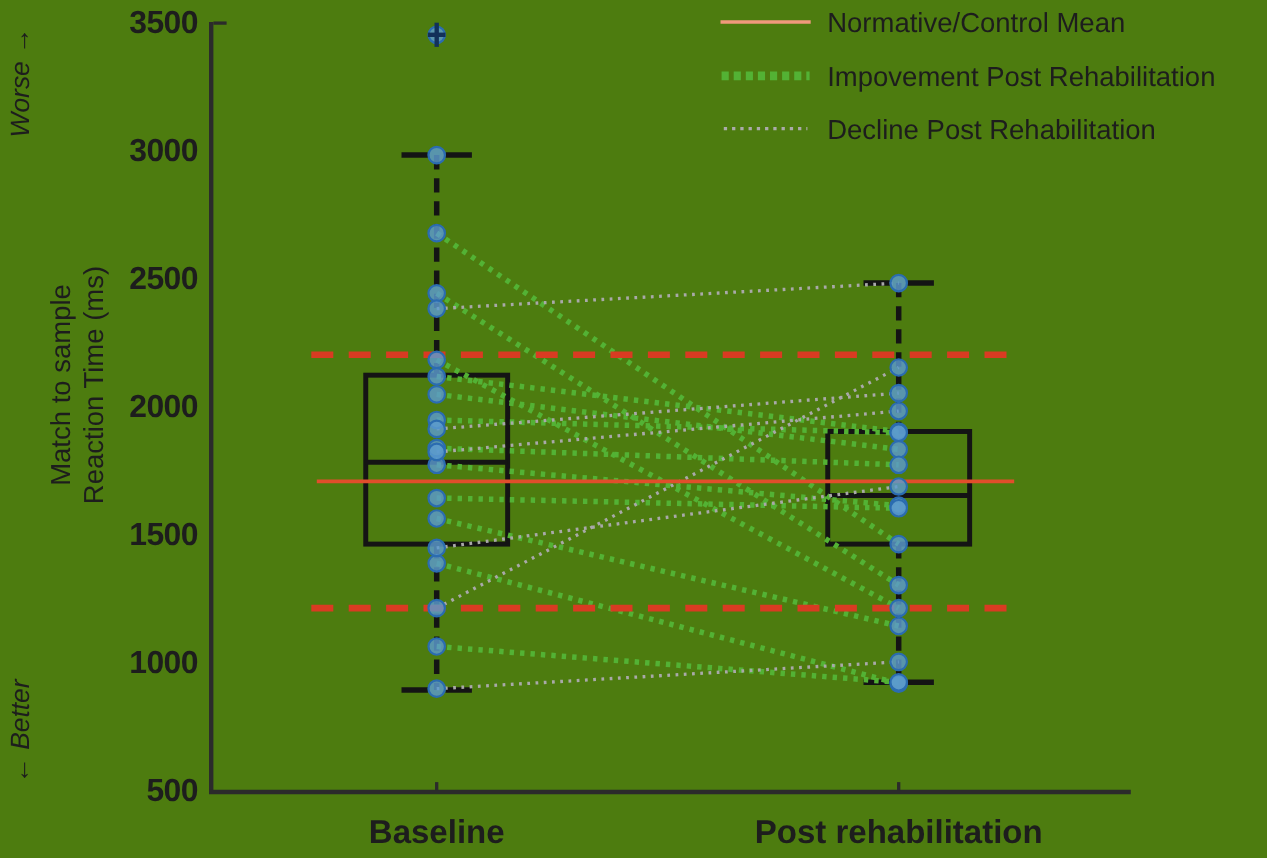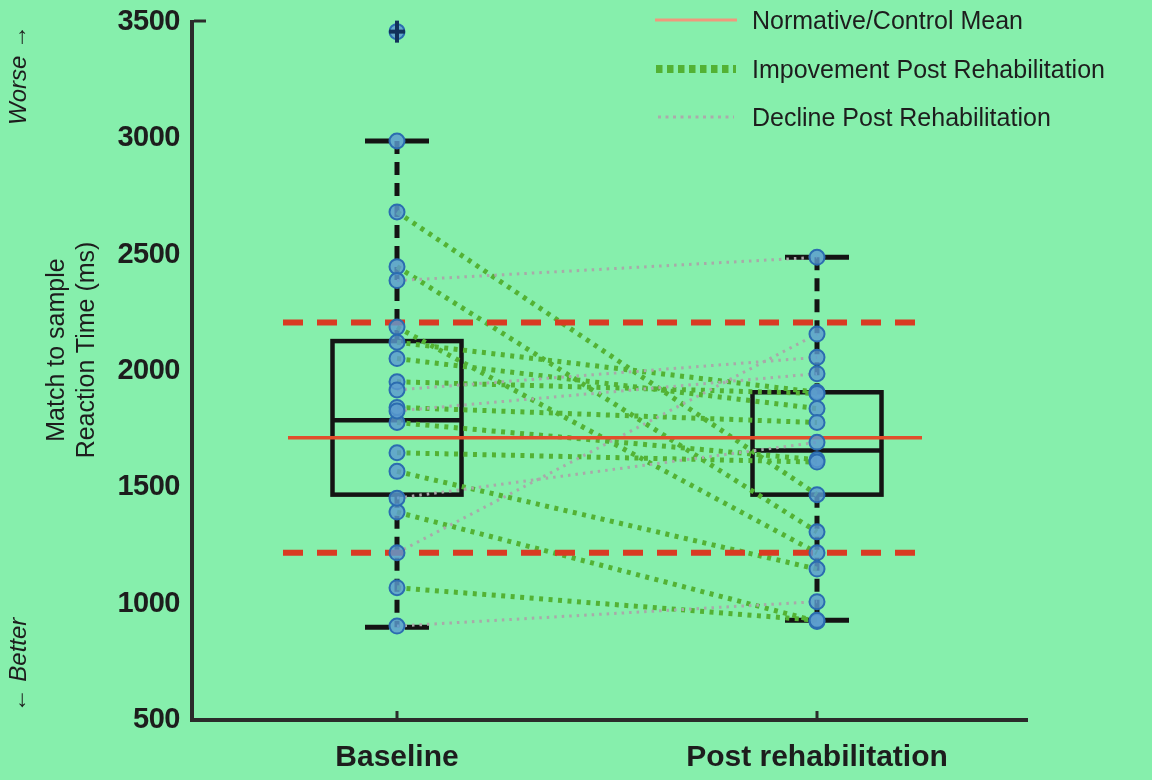--- a/index.html
+++ b/index.html
@@ -1,16 +1,16 @@
 <!DOCTYPE html>
 <html><head>
 <meta charset="utf-8">
 <style>
   html,body{margin:0;padding:0;background:#ffffff;}
-  .figure{width:1152px;height:780px;position:relative;background:#86efac;overflow:hidden;
+  .figure{width:1152px;height:780px;position:relative;background:#4d7c0f;overflow:hidden;
           font-family:"Liberation Sans", sans-serif;}
   svg{display:block;}
   text{fill:#1d1d1d;}
   .tick{font-size:29px;font-weight:600;letter-spacing:-0.5px;}
   .catlabel{font-size:30px;font-weight:700;}
   .ytitle{font-size:25px;}
   .dirlabel{font-size:24px;font-style:italic;}
   .legendtext{font-size:25px;}
 </style>
 </head>

